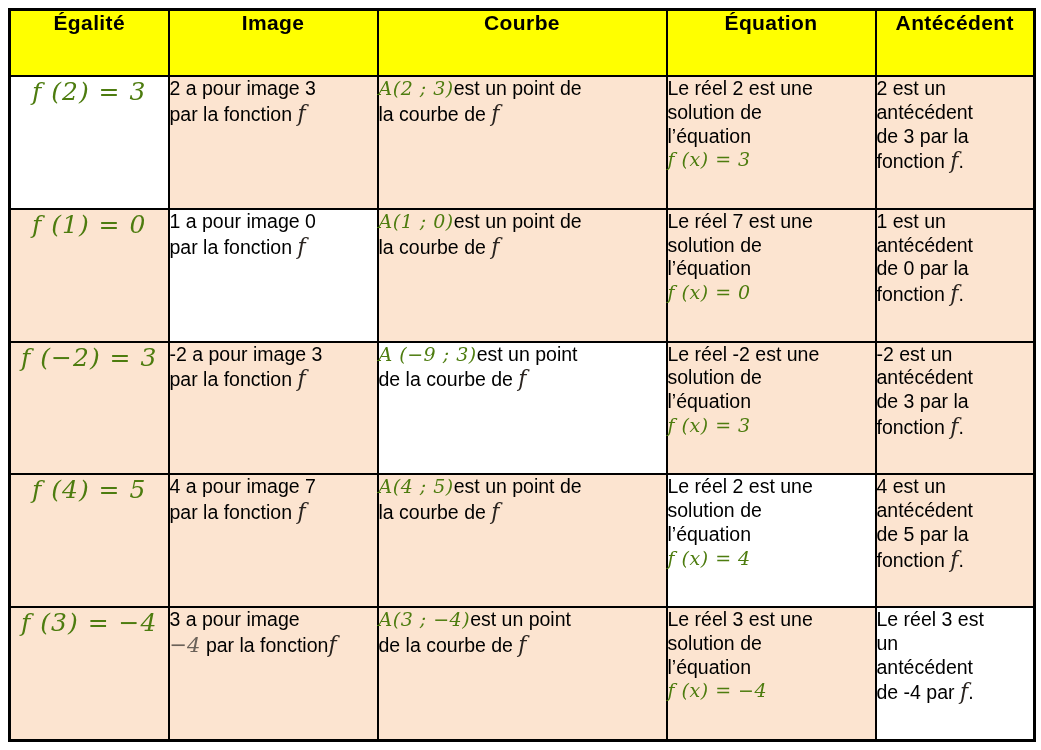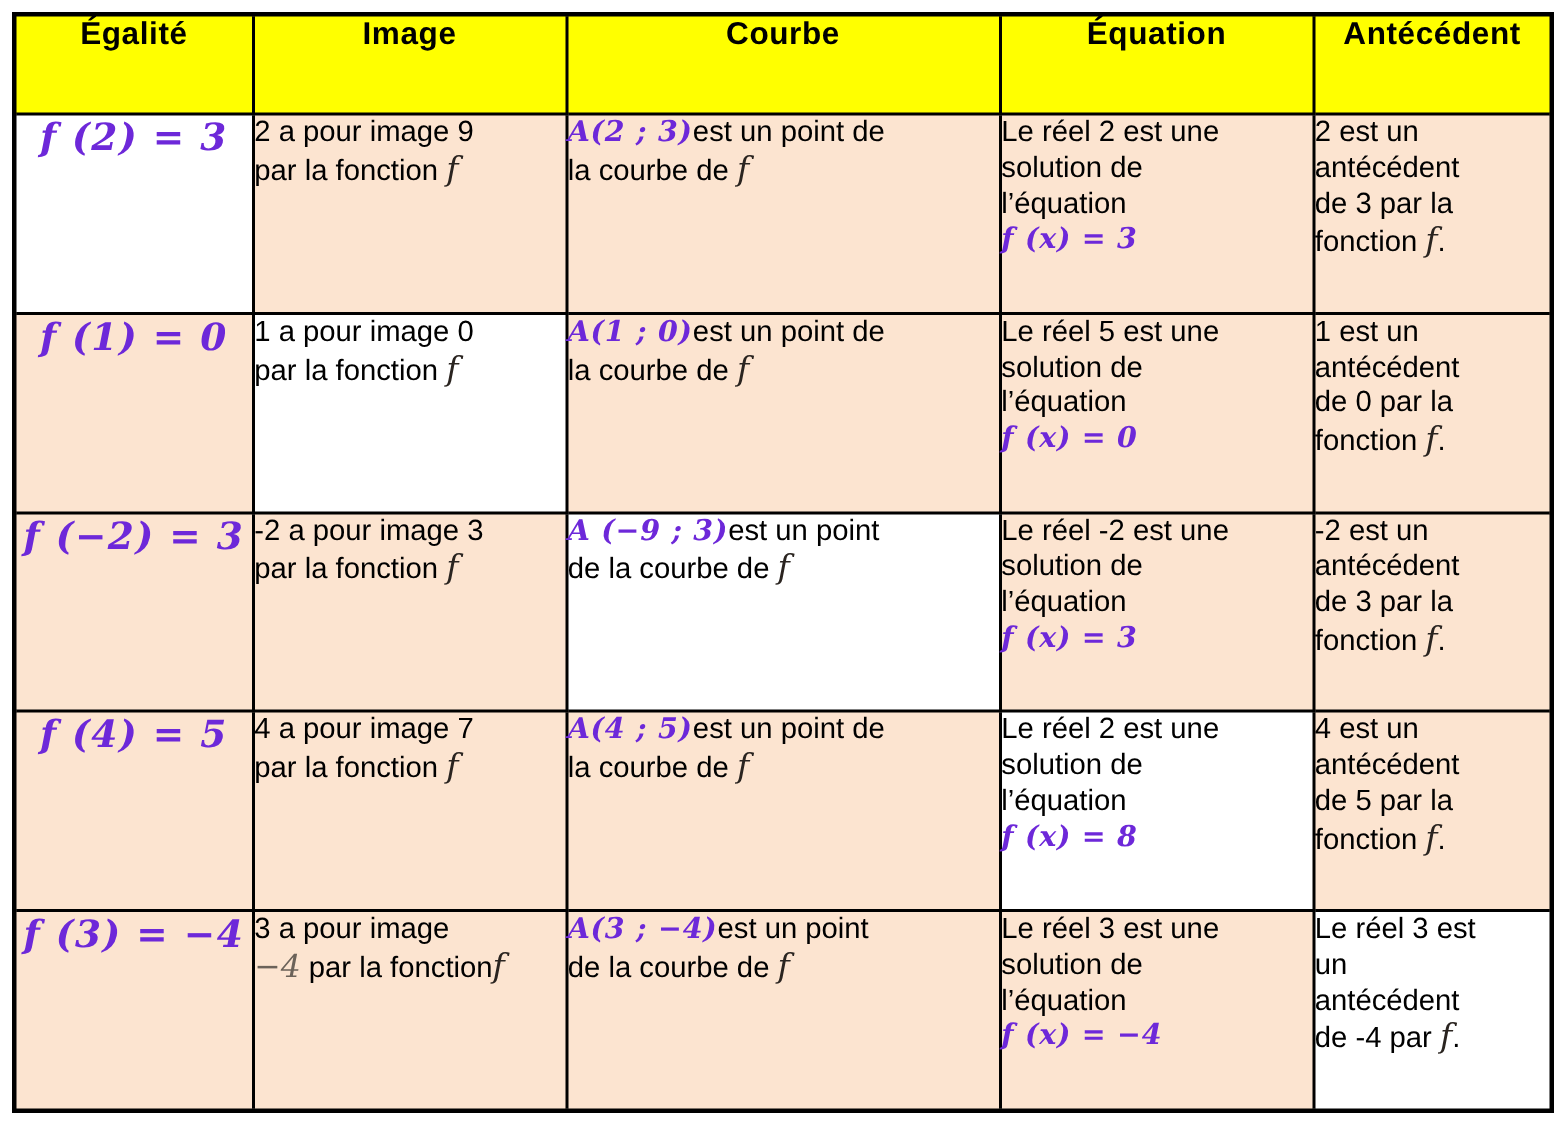--- a/index.html
+++ b/index.html
@@ -65,23 +65,22 @@
   
   td.col-egalite {
     text-align: center;
     padding-top: 9px;
   }
 
   
   .math {
     font-family: "DejaVu Serif", "Liberation Serif", serif;
     font-style: italic;
-    color: #6d28d9;
+    color: #4d7c0f;
     white-space: nowrap;
-    font-weight: bold;
   }
   .math.big {
     font-size: 25px;
     letter-spacing: 1px;
   }
   .math.inl {
     font-size: 19px;
     letter-spacing: 0.5px;
     vertical-align: baseline;
   }
@@ -121,21 +120,21 @@
         <th>Image</th>
         <th>Courbe</th>
         <th>Équation</th>
         <th>Antécédent</th>
       </tr>
     </thead>
     <tbody id="table-body">
         <tr>
           <td class="col-egalite white"><span class="math big">f (2) = 3</span></td>
           <td class="">
-            <span class="cell-text">2 a pour image 9</span>
+            <span class="cell-text">2 a pour image 3</span>
             <span class="cell-text">par la fonction <span class="fvar">f</span></span>
           </td>
           <td class="">
             <span class="cell-text"><span class="math inl">A(2 ; 3)</span>est un point de</span>
             <span class="cell-text">la courbe de <span class="fvar">f</span></span>
           </td>
           <td class="">
             <span class="cell-text">Le réel 2 est une</span>
             <span class="cell-text">solution de</span>
             <span class="cell-text">l’équation</span>
@@ -152,21 +151,21 @@
           <td class="col-egalite"><span class="math big">f (1) = 0</span></td>
           <td class="white">
             <span class="cell-text">1 a pour image 0</span>
             <span class="cell-text">par la fonction <span class="fvar">f</span></span>
           </td>
           <td class="">
             <span class="cell-text"><span class="math inl">A(1 ; 0)</span>est un point de</span>
             <span class="cell-text">la courbe de <span class="fvar">f</span></span>
           </td>
           <td class="">
-            <span class="cell-text">Le réel 5 est une</span>
+            <span class="cell-text">Le réel 7 est une</span>
             <span class="cell-text">solution de</span>
             <span class="cell-text">l’équation</span>
             <span class="cell-text math inl">f (x) = 0</span>
           </td>
           <td class="">
             <span class="cell-text">1 est un</span>
             <span class="cell-text">antécédent</span>
             <span class="cell-text">de 0 par la</span>
             <span class="cell-text">fonction <span class="fvar">f</span>.</span>
           </td>
@@ -201,21 +200,21 @@
             <span class="cell-text">par la fonction <span class="fvar">f</span></span>
           </td>
           <td class="">
             <span class="cell-text"><span class="math inl">A(4 ; 5)</span>est un point de</span>
             <span class="cell-text">la courbe de <span class="fvar">f</span></span>
           </td>
           <td class="white">
             <span class="cell-text">Le réel 2 est une</span>
             <span class="cell-text">solution de</span>
             <span class="cell-text">l’équation</span>
-            <span class="cell-text math inl">f (x) = 8</span>
+            <span class="cell-text math inl">f (x) = 4</span>
           </td>
           <td class="">
             <span class="cell-text">4 est un</span>
             <span class="cell-text">antécédent</span>
             <span class="cell-text">de 5 par la</span>
             <span class="cell-text">fonction <span class="fvar">f</span>.</span>
           </td>
         </tr>
         <tr>
           <td class="col-egalite"><span class="math big">f (3) = −4</span></td>

